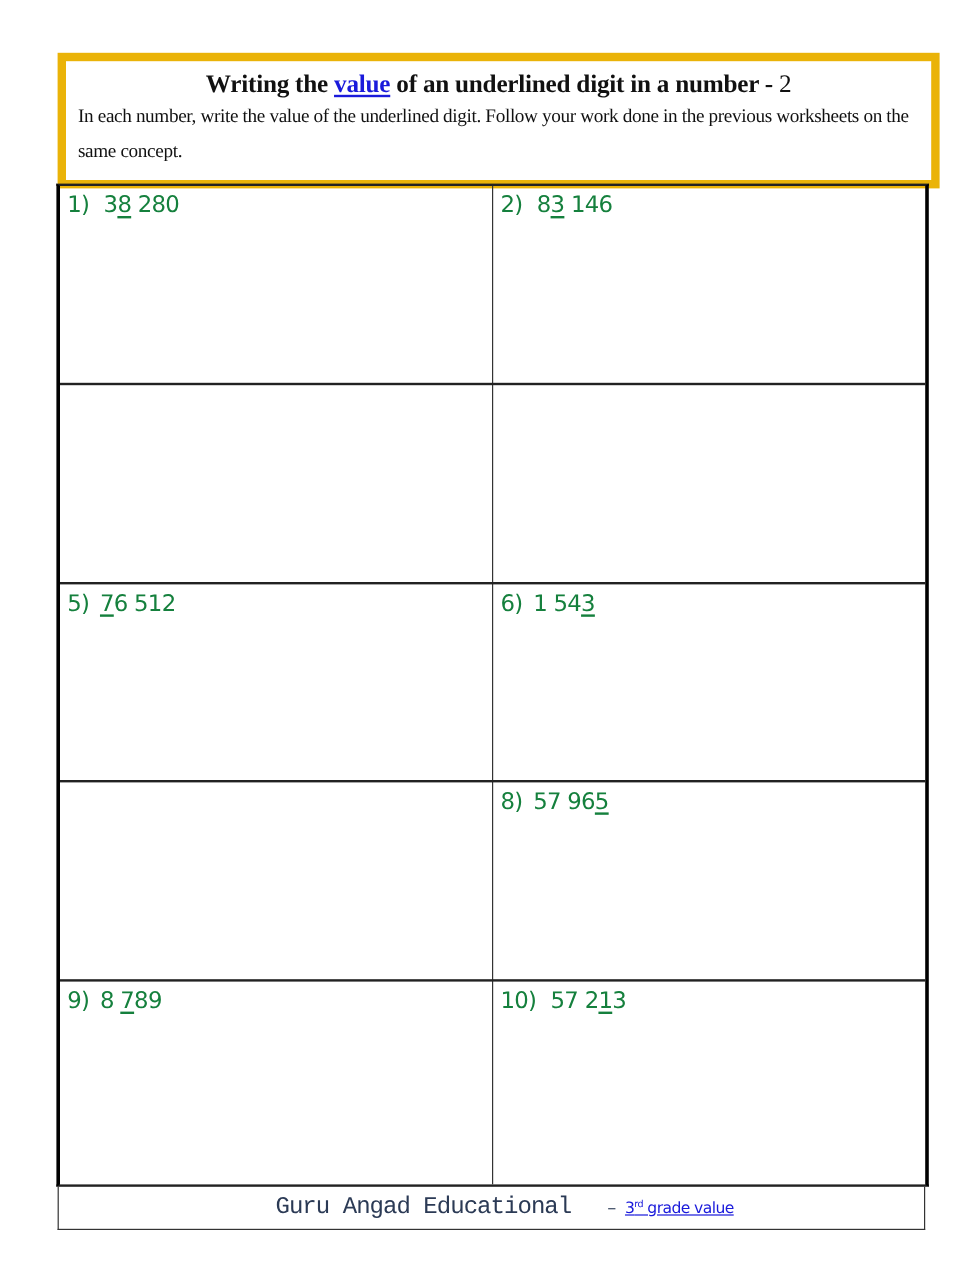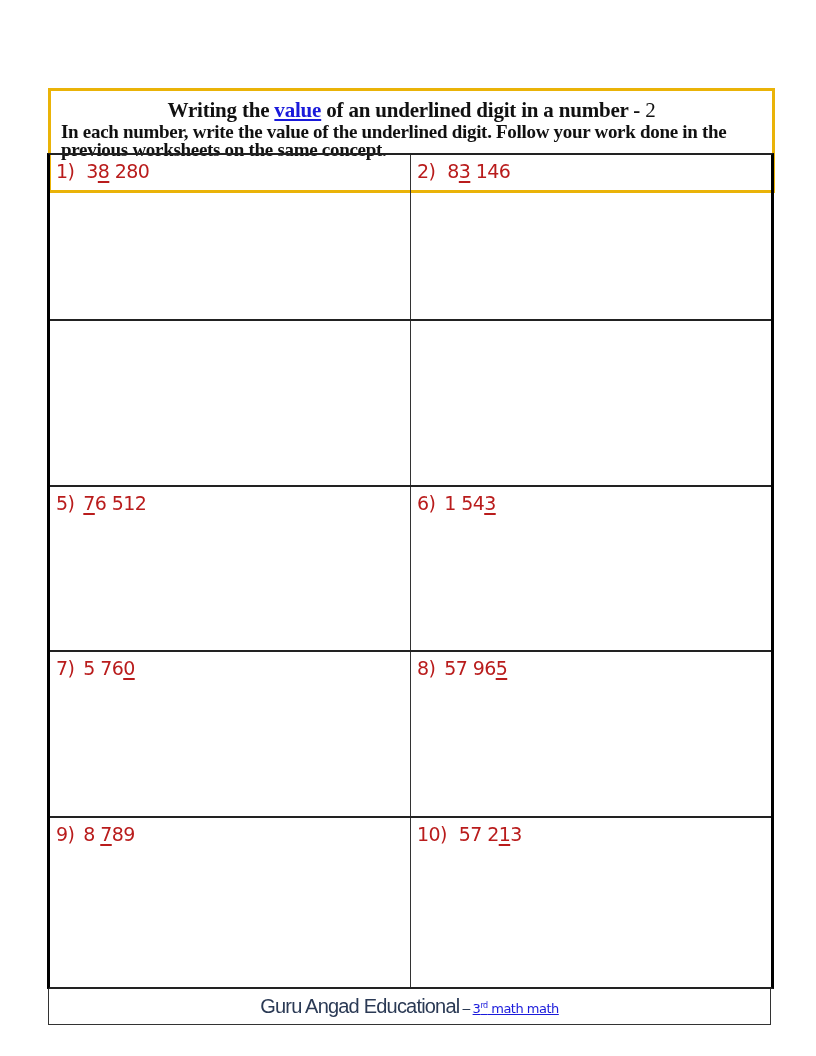--- a/index.html
+++ b/index.html
@@ -1,57 +1,58 @@
 <!DOCTYPE html>
 <html><head>
 <meta charset="utf-8">
 <style>
   html, body { margin: 0; padding: 0; background: #ffffff; }
   body { width: 816px; height: 1056px; position: relative; overflow: hidden; }
 
   .header-box {
     position: absolute; left: 48px; top: 44px; width: 721px; height: 99px;
-    border: 3px solid #eab308; box-sizing: content-box;
-    font-family: "Liberation Serif", "DejaVu Serif", serif; color: #111; margin-top: 44px;
+    border: 7px solid #eab308; box-sizing: content-box;
+    font-family: "Liberation Serif", "DejaVu Serif", serif; color: #111;
   }
   .title {
     text-align: center; font-size: 21px; font-weight: bold; margin-top: 6px; line-height: 26px;
     letter-spacing: -0.2px;
   }
   .title .link { color: #1a1adb; text-decoration: underline; }
   .title .num { font-weight: normal; }
   .instructions {
-    font-size: 19px; font-weight: bold; line-height: 18px; padding: 0 10px 0 10px; margin-top: 0px;
+    font-size: 16px; font-weight: normal; line-height: 29px; padding: 0 10px 0 10px; margin-top: 0px;
     letter-spacing: -0.3px;
   }
 
   .grid {
     position: absolute; left: 47px; top: 153px; width: 727px; height: 836px;
     box-sizing: border-box;
     border-top: 2px solid #222; border-bottom: 2px solid #222;
     border-left: 3px solid #000; border-right: 3px solid #000;
   }
   .cell {
     position: absolute; box-sizing: border-box;
-    font-family: "DejaVu Sans", "Liberation Sans", sans-serif; font-size: 19px; color: #b91c1c;
+    font-family: "DejaVu Sans", "Liberation Sans", sans-serif; font-size: 19px; color: #15803d;
     padding: 5px 0 0 6px; letter-spacing: -0.6px;
   }
   .cell .num-label { margin-right: 12px; }
   .cell u { text-decoration: underline; text-decoration-thickness: 2px; text-underline-offset: 3px; }
   .vline { position: absolute; left: 360px; top: 0; width: 1px; height: 100%; background: #333; }
   .hline { position: absolute; left: 0; width: 100%; height: 2px; background: #222; }
 
   .footer {
     position: absolute; left: 48px; top: 989px; width: 721px; height: 35px;
     border: 1px solid #333; border-top: none; box-sizing: content-box;
     text-align: center;
   }
   .footer .brand {
-    font-family: Liberation Sans, sans-serif; color: #2b3a55; font-size: 20px; line-height: 35px;
+    font-family: Liberation Mono, monospace; color: #2b3a55; font-size: 20px; line-height: 35px;
     letter-spacing: -0.8px;
+    margin-left: 22px;
   }
   .footer .grade {
     font-family: "DejaVu Sans", sans-serif; color: #1a1adb; font-size: 13px; text-decoration: underline;
     letter-spacing: -0.5px;
   }
   .footer sup { font-size: 8px; }
 </style>
 </head>
 <body>
 
@@ -77,30 +78,27 @@
   </div>
 
 
   <div class="cell" style="left:0;top:332px;width:360px;height:163px">
     <span class="num-label" style="margin-right:9px">5)</span><span></span><u>7</u><span>6 512</span>
   </div>
   <div class="cell" style="left:361px;top:332px;width:360px;height:194px">
     <span class="num-label" style="margin-right:9px">6)</span><span>1 54</span><u>3</u><span></span>
   </div>
 
-  <div class="cell" style="left:0;top:497px;width:360px;height:164px">
-    <span class="num-label" style="margin-right:9px">7)</span><span>5 76</span><u>0</u><span></span>
-  </div>
   <div class="cell" style="left:361px;top:497px;width:360px;height:164px">
     <span class="num-label" style="margin-right:9px">8)</span><span>57 96</span><u>5</u><span></span>
   </div>
 
   <div class="cell" style="left:0;top:663px;width:360px;height:169px">
     <span class="num-label" style="margin-right:9px">9)</span><span>8 </span><u>7</u><span>89</span>
   </div>
   <div class="cell" style="left:361px;top:663px;width:360px;height:169px">
     <span class="num-label" style="">10)</span><span>57 2</span><u>1</u><span>3</span>
   </div>
 </div>
 
 <div class="footer">
-  <span class="brand">Guru Angad Educational</span><span class="brand" style="font-size:14px"> – </span><span class="grade"><span>3</span><sup>rd</sup><span> math math</span></span>
+  <span class="brand">Guru Angad Educational</span><span class="brand" style="font-size:14px"> – </span><span class="grade"><span>3</span><sup>rd</sup><span> grade value</span></span>
 </div>
 
 </body></html>

